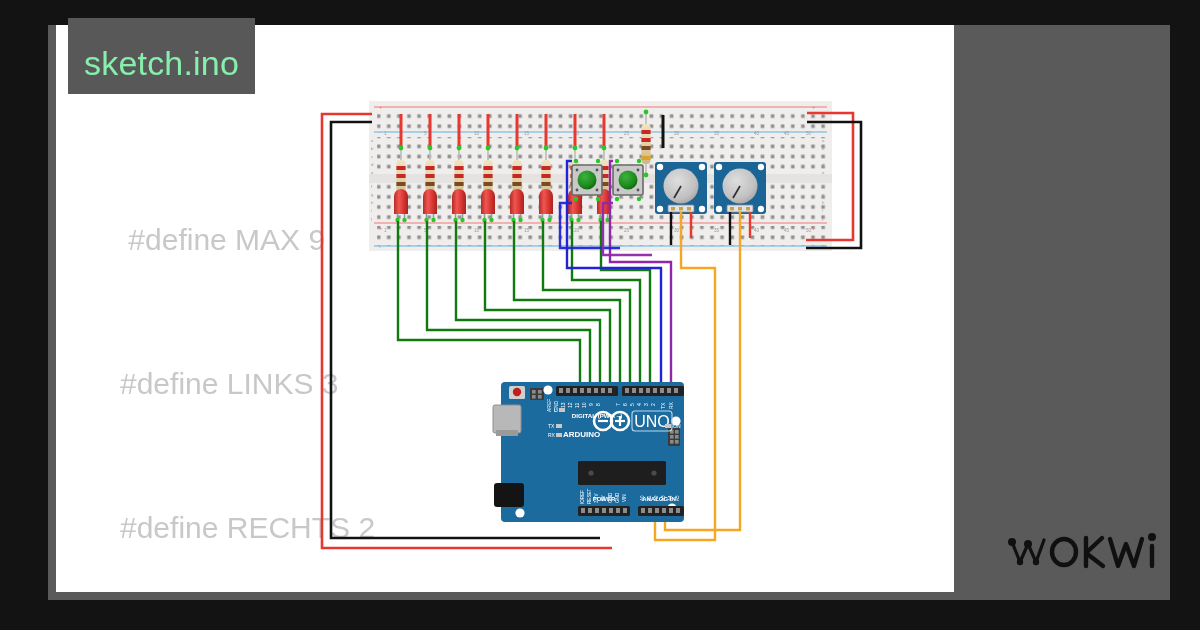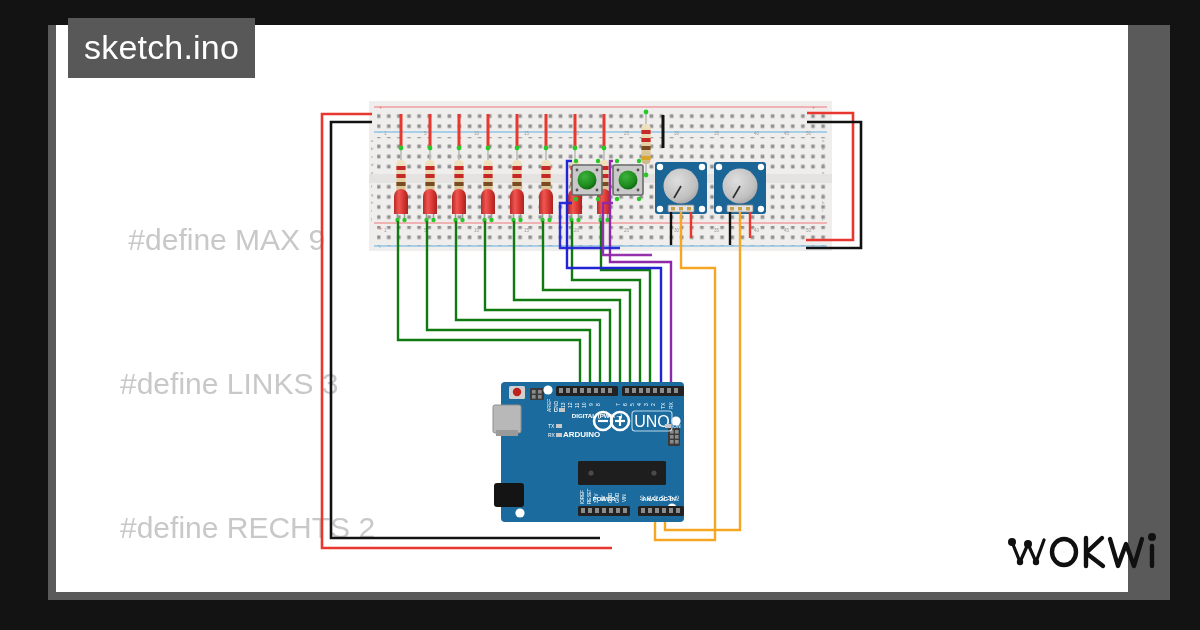--- a/index.html
+++ b/index.html
@@ -9,38 +9,38 @@
     font-family:"Liberation Sans", sans-serif;
   }
   .stage{position:relative;width:1200px;height:630px;}
 
   
   .card-shadow{
     position:absolute;left:48px;top:25px;width:1122px;height:575px;
     background:#5a5a5a;
   }
   .card{
-    position:absolute;left:56px;top:25px;width:1072px;height:567px;
+    position:absolute;left:56px;top:25px;width:898px;height:567px;
     background:#ffffff;overflow:hidden;
   }
 
   
   .code{
     position:absolute;left:64px;top:95px;width:520px;
     color:#c8c8c8;font-size:30px;line-height:48px;
     font-family:"Liberation Sans", sans-serif;
     white-space:pre;pointer-events:none;
   }
 
   
   .file-tab{
     position:absolute;left:68px;top:18px;
-    background:#585858;color:#ffffff;
+    background:#585858;color:#86efac;
     font-size:34px;line-height:1;
-    padding:12px 16px 14px 16px;
+    padding:28px 16px 14px 16px;
     letter-spacing:.2px;
   }
 
   
   .wokwi{
     position:absolute;left:1008px;top:528px;
     width:152px;height:48px;
   }
 
   

